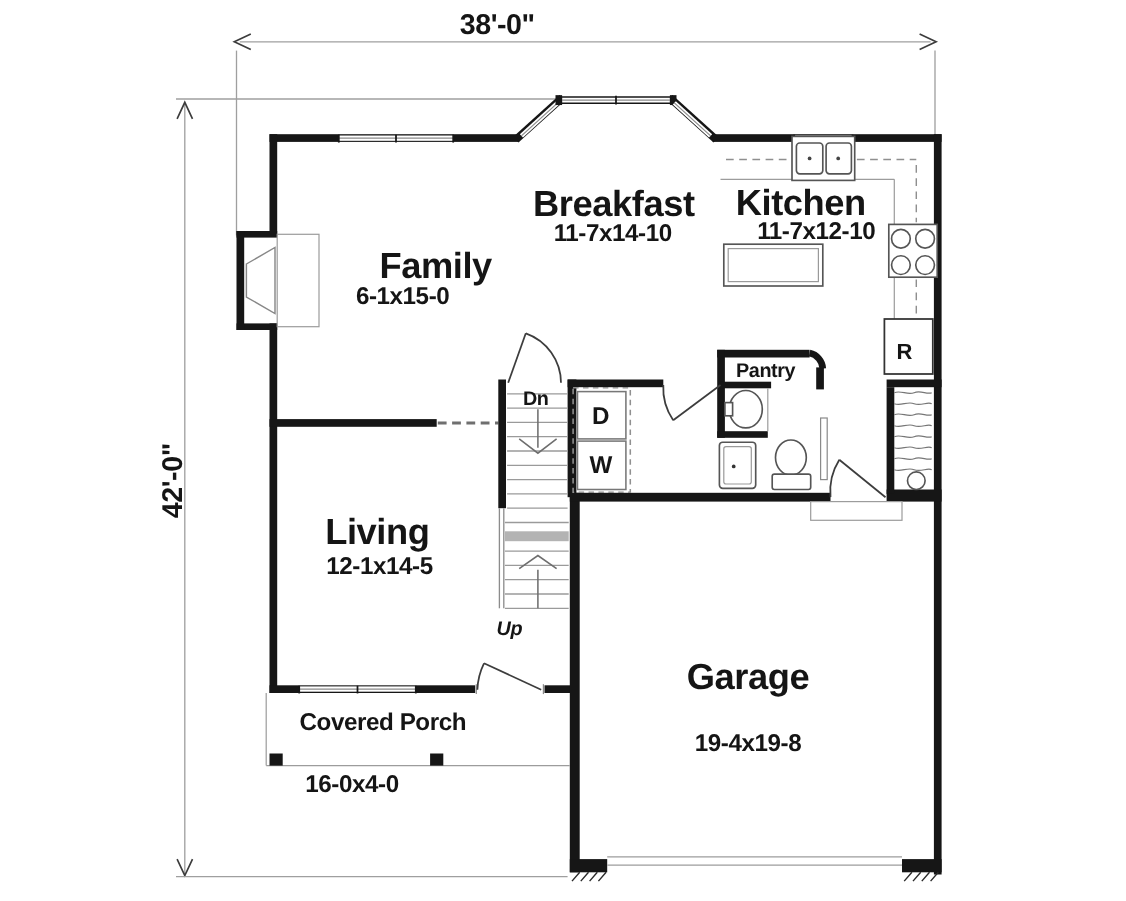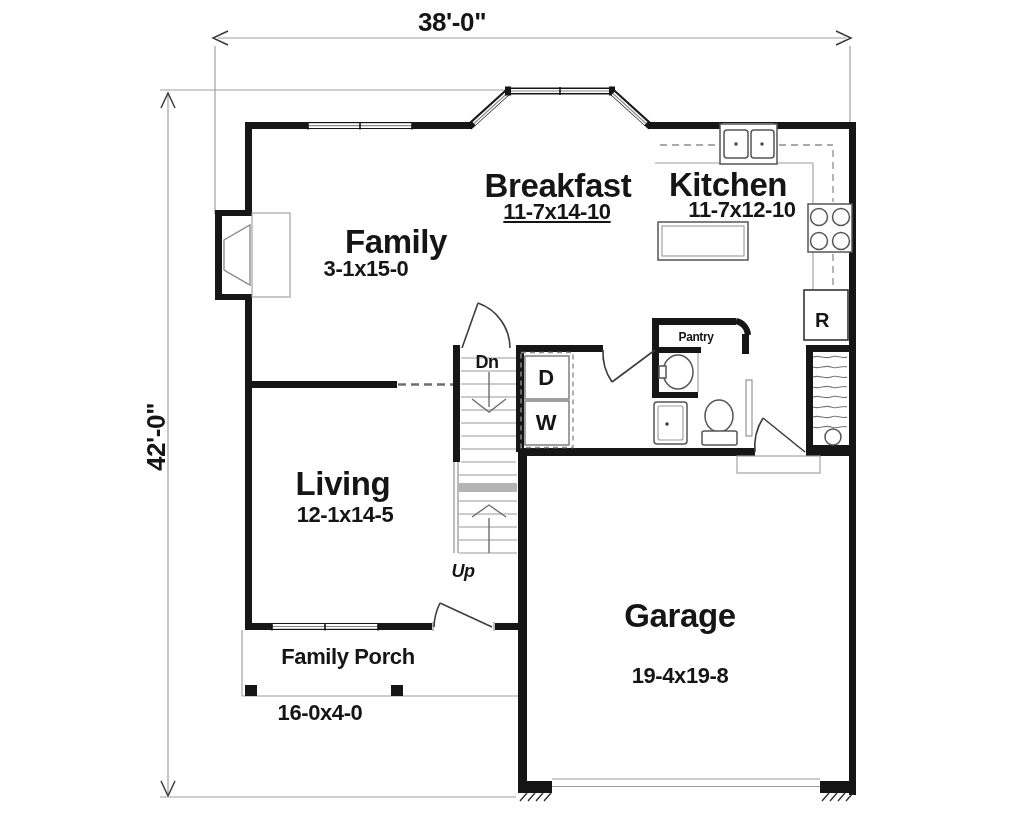--- a/index.html
+++ b/index.html
@@ -8,21 +8,21 @@
     font-family:"Liberation Sans",sans-serif;overflow:hidden;
   }
   #plan-svg{position:absolute;left:0;top:0;}
   .lbl{
     position:absolute;transform:translate(-50%,-50%);
     color:#151515;font-weight:bold;white-space:nowrap;
     letter-spacing:-0.4px;line-height:1;
   }
   .lbl.rot{transform:translate(-50%,-50%) rotate(-90deg);}
   .fs27{font-size:33px;} .fs22{font-size:22px;} .fs26{font-size:26px;}
-  .fs21{font-size:18px;} .fs20{font-size:20px;} .fs18{font-size:12px;}
+  .fs21{font-size:18px;} .fs20{font-size:20px;} .fs18{font-size:18px;}
   
   .w{fill:#161616;}
   .wl{stroke:#161616;stroke-width:7;fill:none;}
   .lnt{stroke:#9c9c9c;stroke-width:1.1;fill:none;}
   .dash{stroke:#8f8f8f;stroke-width:1.3;fill:none;stroke-dasharray:7 5;}
   .dash2{stroke:#909090;stroke-width:1.4;fill:none;stroke-dasharray:5 4;}
   .open-dash{stroke:#6f6f6f;stroke-width:2.6;fill:none;stroke-dasharray:8 5;}
   .fx{stroke:#555555;stroke-width:1.5;fill:#ffffff;}
   .fx2{stroke:#9a9a9a;stroke-width:1.1;fill:none;}
   .door{stroke:#3d3d3d;stroke-width:1.6;fill:none;}
@@ -261,35 +261,35 @@
     <line class="lnt" x1="242" y1="696" x2="518" y2="696"></line>
     <rect class="w" x="245" y="685" width="12" height="11"></rect>
     <rect class="w" x="391" y="685" width="12" height="11"></rect>
   </g>
 </svg>
 
 <div class="lbl fs26" style="left:452px;top:22px;">38'-0"</div>
 <div class="lbl rot fs26" style="left:156px;top:437px;">42'-0"</div>
 
 <div class="lbl fs27" style="left:366px;top:241px;margin-left:30px;">Family</div>
-<div class="lbl fs22" style="left:366px;top:269px;">3-1x15-0</div>
+<div class="lbl fs22" style="left:366px;top:269px;">6-1x15-0</div>
 
 <div class="lbl fs27" style="left:558px;top:185px;">Breakfast</div>
-<div class="lbl fs22" style="left:557px;top:212px;text-decoration:underline;">11-7x14-10</div>
+<div class="lbl fs22" style="left:557px;top:212px;">11-7x14-10</div>
 
 <div class="lbl fs27" style="left:728px;top:184px;">Kitchen</div>
 <div class="lbl fs22" style="left:742px;top:210px;">11-7x12-10</div>
 
 <div class="lbl fs27" style="left:343px;top:483px;">Living</div>
 <div class="lbl fs22" style="left:345px;top:515px;">12-1x14-5</div>
 
 <div class="lbl fs27" style="left:680px;top:615px;">Garage</div>
 <div class="lbl fs22" style="left:680px;top:676px;">19-4x19-8</div>
 
-<div class="lbl fs22" style="left:348px;top:657px;">Family Porch</div>
+<div class="lbl fs22" style="left:348px;top:657px;">Covered Porch</div>
 <div class="lbl fs22" style="left:320px;top:713px;">16-0x4-0</div>
 
 <div class="lbl fs18" style="left:696px;top:337px;">Pantry</div>
 
 <div class="lbl fs21" style="left:487px;top:362px;">Dn</div>
 <div class="lbl fs21" style="left:463px;top:571px;font-style:italic;">Up</div>
 
 <div class="lbl fs22" style="left:546px;top:378px;">D</div>
 <div class="lbl fs22" style="left:546px;top:423px;">W</div>
 <div class="lbl fs20" style="left:822px;top:320px;">R</div>

